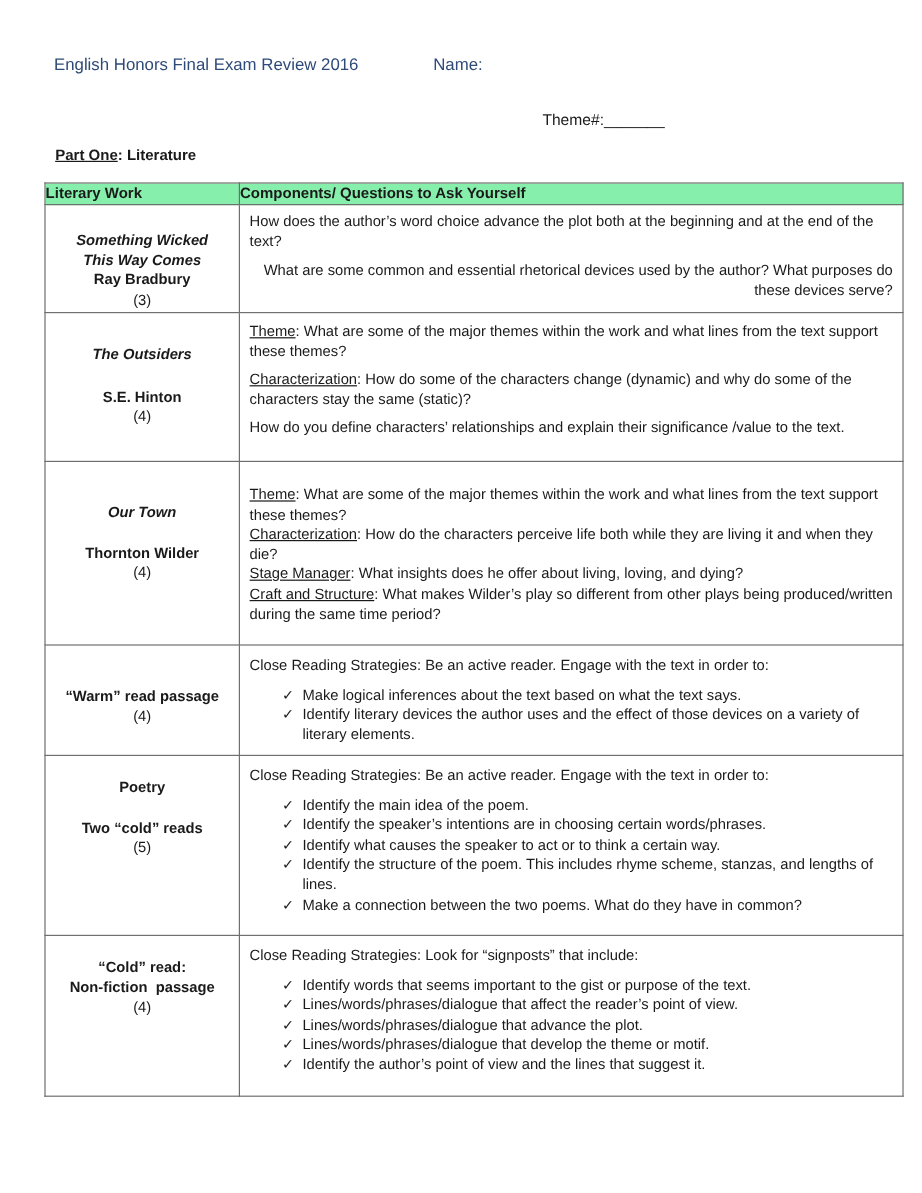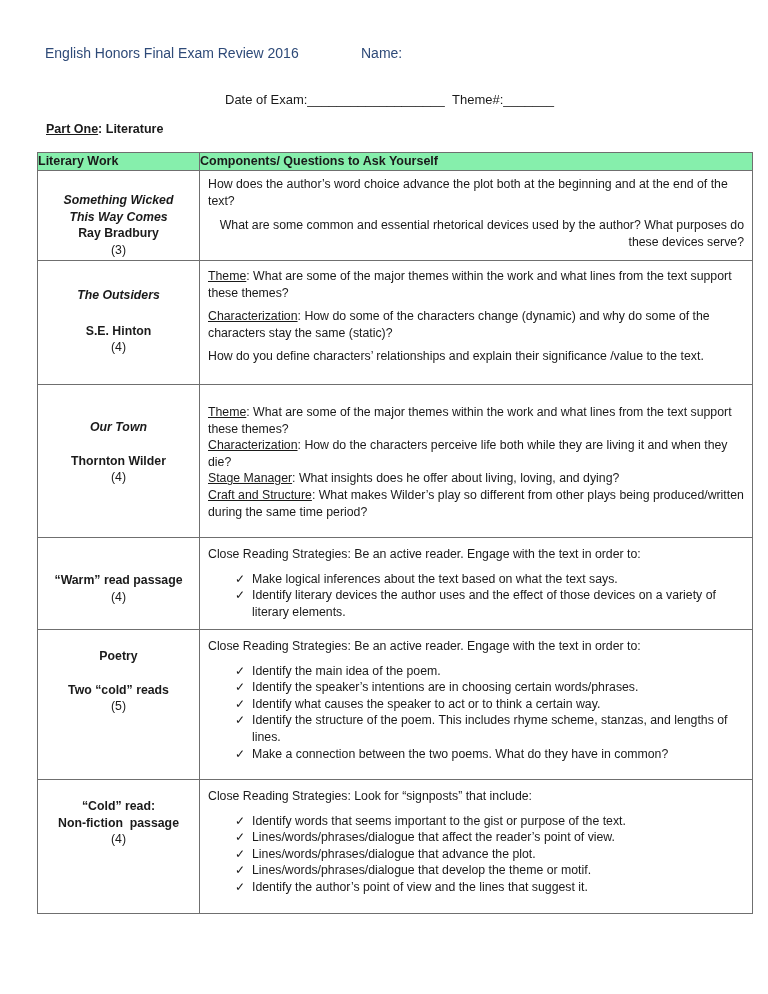--- a/index.html
+++ b/index.html
@@ -44,21 +44,20 @@
   ul.checks { list-style: none; margin: 0; padding: 0 0 0 27px; }
   ul.checks li { position: relative; padding-left: 17px; }
   ul.checks li .ck { position: absolute; left: 0; top: 0; font-size: 12px; }
 </style>
 </head>
 <body>
 
 <div class="page">
   <div class="doc-title">English Honors Final Exam Review 2016</div>
   <div class="name-label">Name:</div>
-  <div class="date-line">Date of Exam:___________________</div>
   <div class="room-line">Theme#:_______</div>
 
   <div class="part-heading">
     <span class="u">Part One</span><span>: Literature</span>
   </div>
 
   <table class="lit">
     <thead>
       <tr>
         <th class="col1">Literary Work</th>

